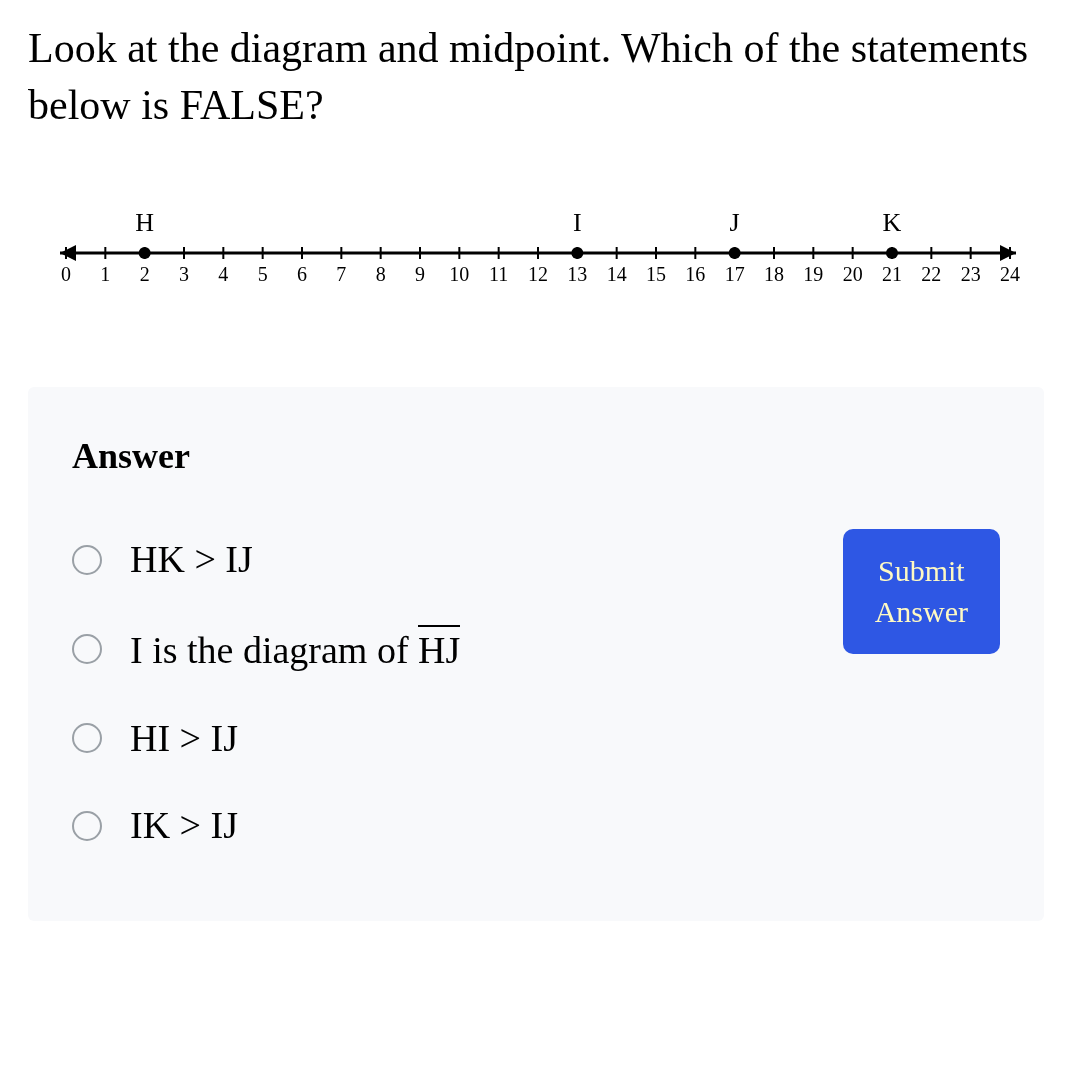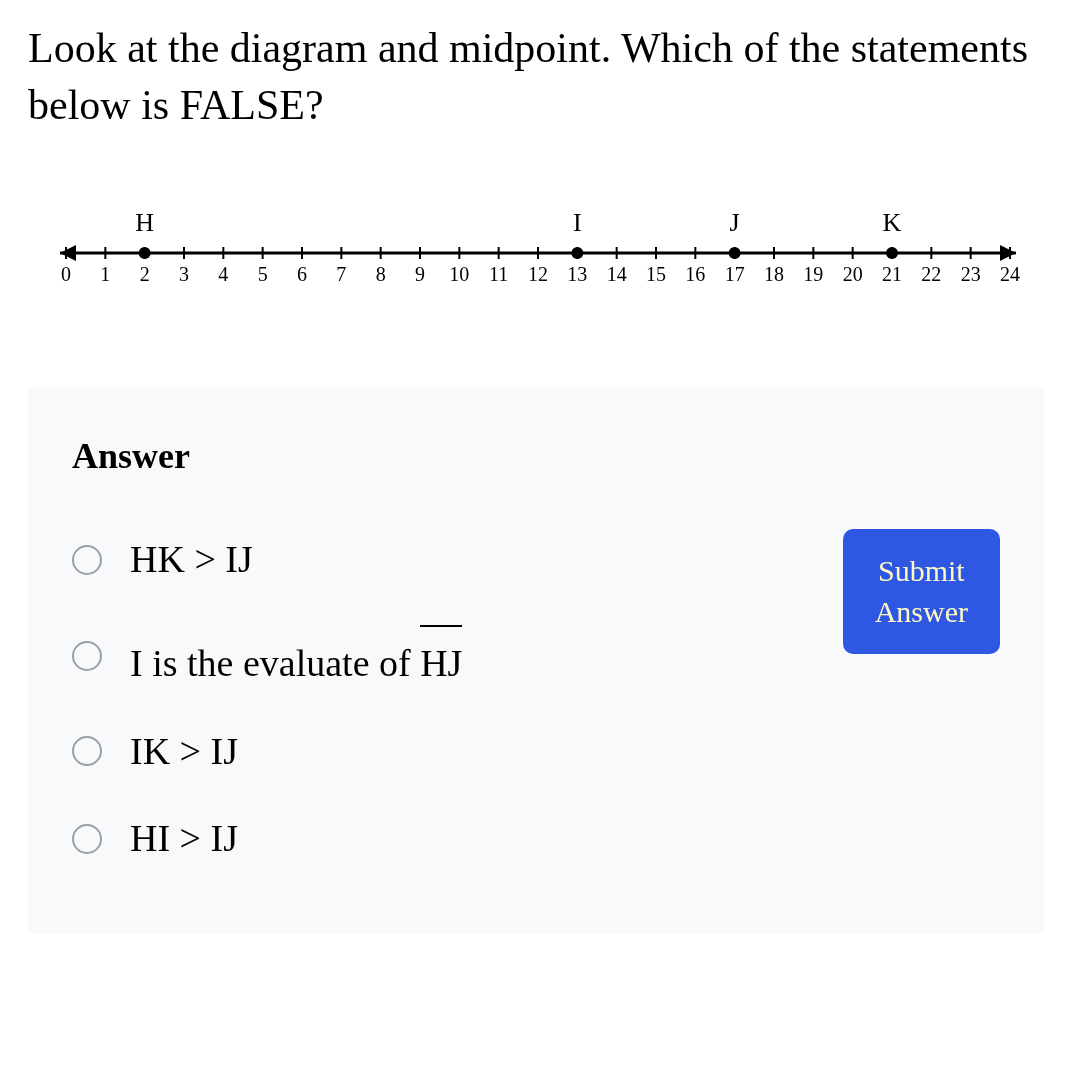--- a/index.html
+++ b/index.html
@@ -53,21 +53,21 @@
     flex: 0 0 30px;
   }
   .option-text {
     font-size: 38px;
     line-height: 1.2;
     white-space: nowrap;
   }
   .segbar {
     display: inline-block;
     border-top: 2px solid #000;
-    padding-top: 17px;
+    padding-top: 4px;
     line-height: 1;
   }
   .submit-btn {
     background: #2e57e4;
     color: #fef9c3;
     font-family: Georgia, 'Times New Roman', serif;
     font-size: 30px;
     border: none;
     border-radius: 10px;
     padding: 22px 32px;
@@ -155,32 +155,32 @@
     <div class="options">
 
       <div class="option">
         <div class="radio"></div>
         <div class="option-text">HK &gt; IJ</div>
       </div>
 
       <div class="option">
         <div class="radio"></div>
         <div class="option-text">
-          <span>I is the evaluate of </span><span class="segbar">HJ</span>
+          <span>I is the diagram of </span><span class="segbar">HJ</span>
         </div>
       </div>
 
       <div class="option">
         <div class="radio"></div>
-        <div class="option-text">IK &gt; IJ</div>
+        <div class="option-text">HI &gt; IJ</div>
       </div>
 
       <div class="option">
         <div class="radio"></div>
-        <div class="option-text">HI &gt; IJ</div>
+        <div class="option-text">IK &gt; IJ</div>
       </div>
 
     </div>
     <button class="submit-btn">
       <span>Submit</span><br>
       <span>Answer</span>
     </button>
   </div>
 </div>
 

